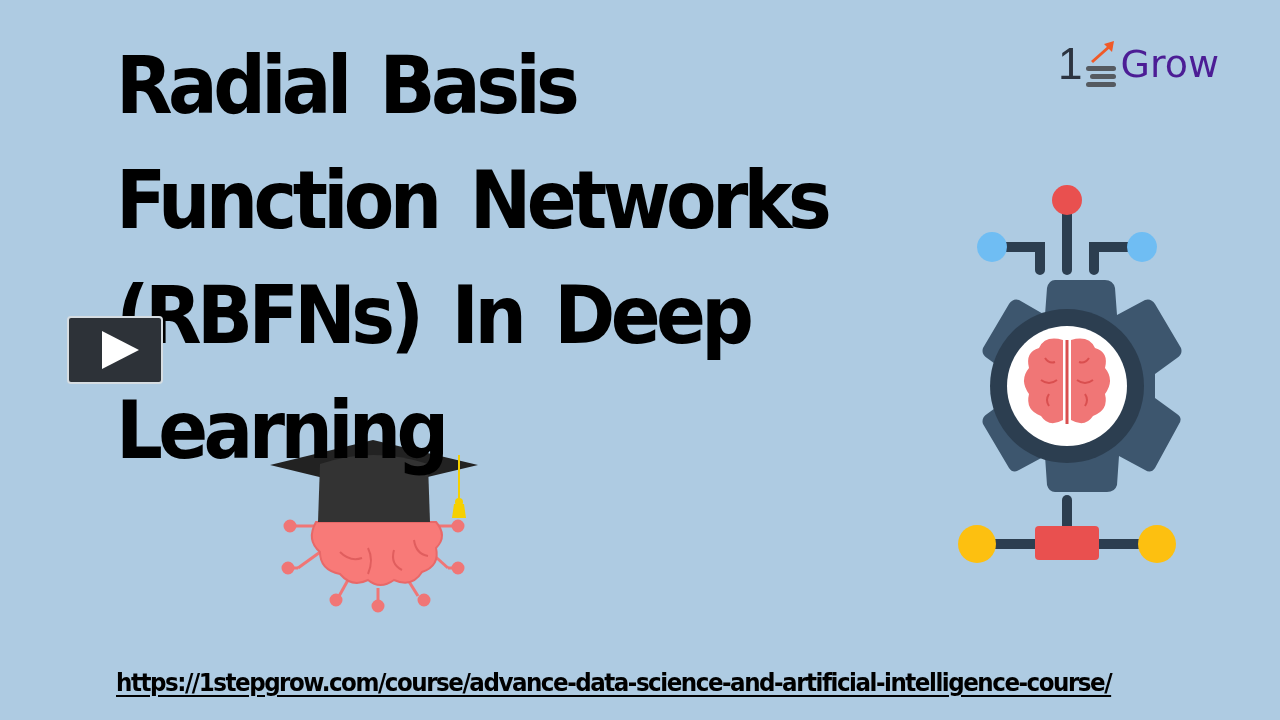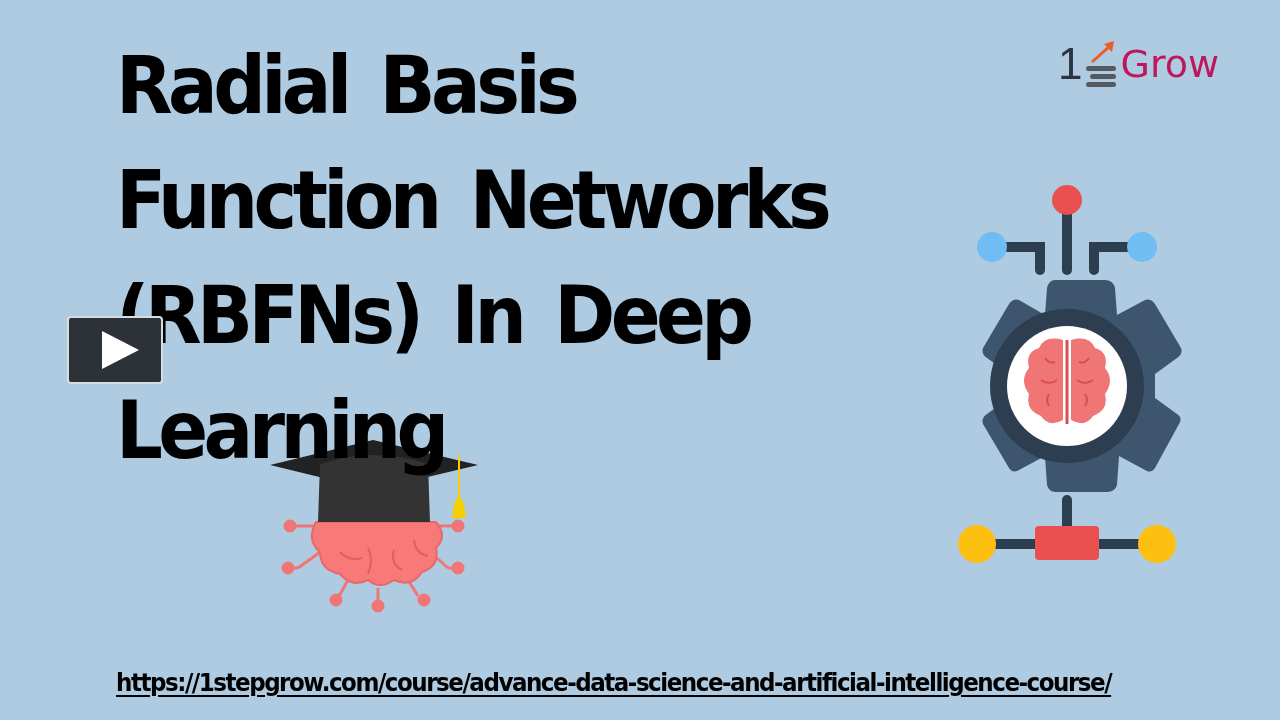--- a/index.html
+++ b/index.html
@@ -29,21 +29,21 @@
       position: absolute; left: 1058px; top: 34px;
       height: 60px; display: flex; align-items: center;
     }
     .logo .one {
       font-family: "Liberation Sans", sans-serif;
       font-size: 44px; color: #2c3440; font-weight: normal;
       margin-right: 2px;
     }
     .logo .grow {
       font-family: "DejaVu Sans", sans-serif;
-      font-size: 38px; color: #be185d; letter-spacing: 0px;
+      font-size: 38px; color: #4c1d95; letter-spacing: 0px;
     }
     .play-btn {
       position: absolute; left: 67px; top: 316px;
       width: 96px; height: 68px;
       background: #2d3238;
       border: 2px solid #d6dde2;
       border-radius: 4px;
       box-sizing: border-box;
       z-index: 3;
       cursor: pointer;

